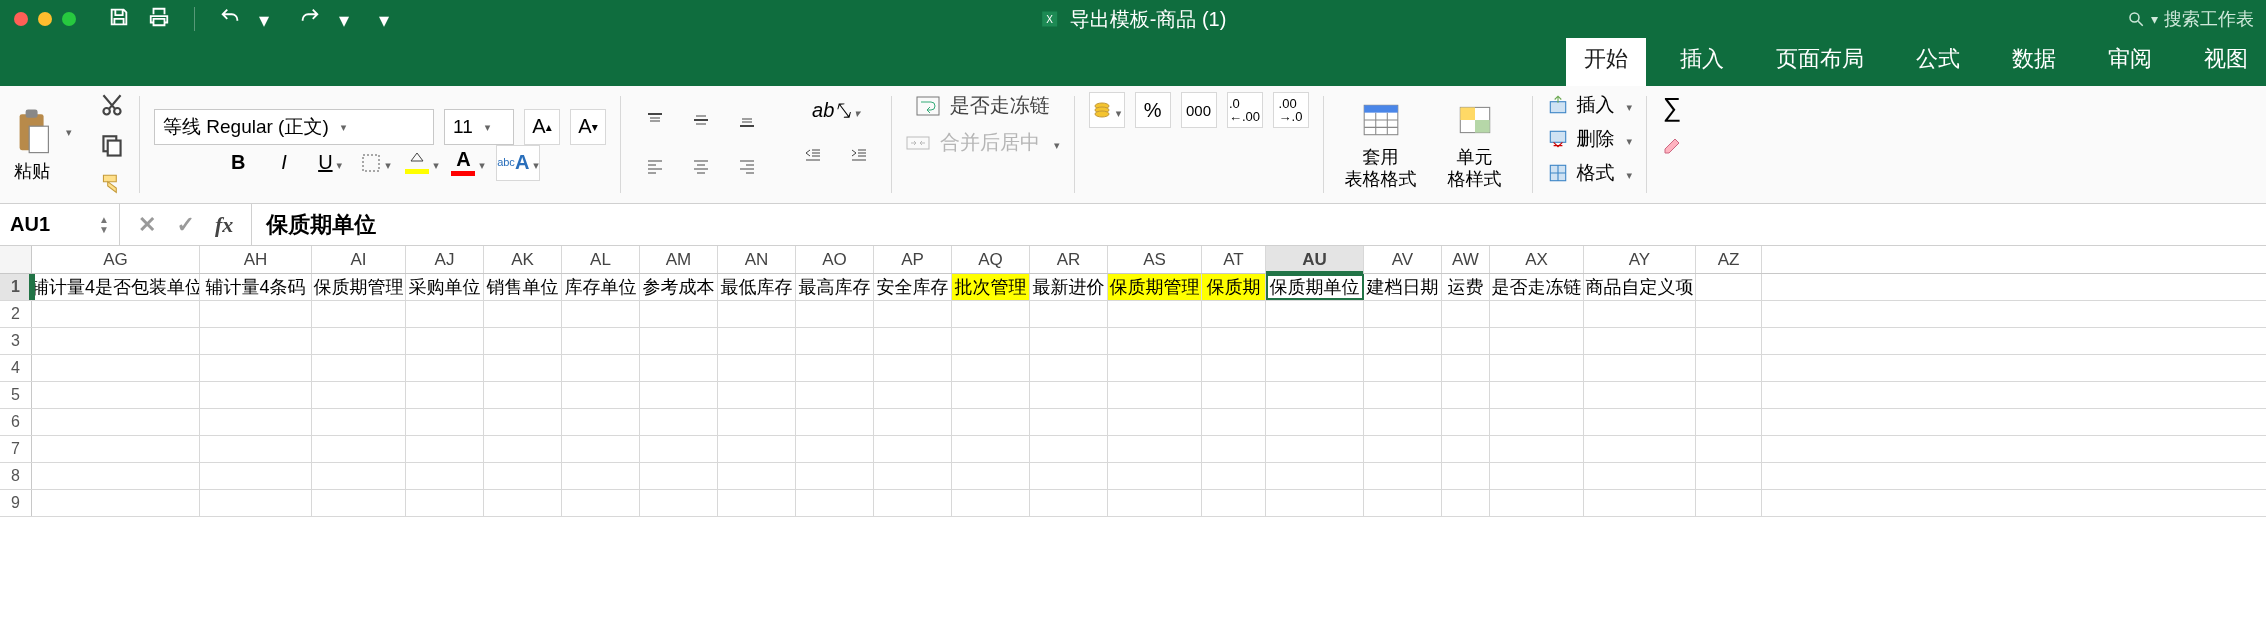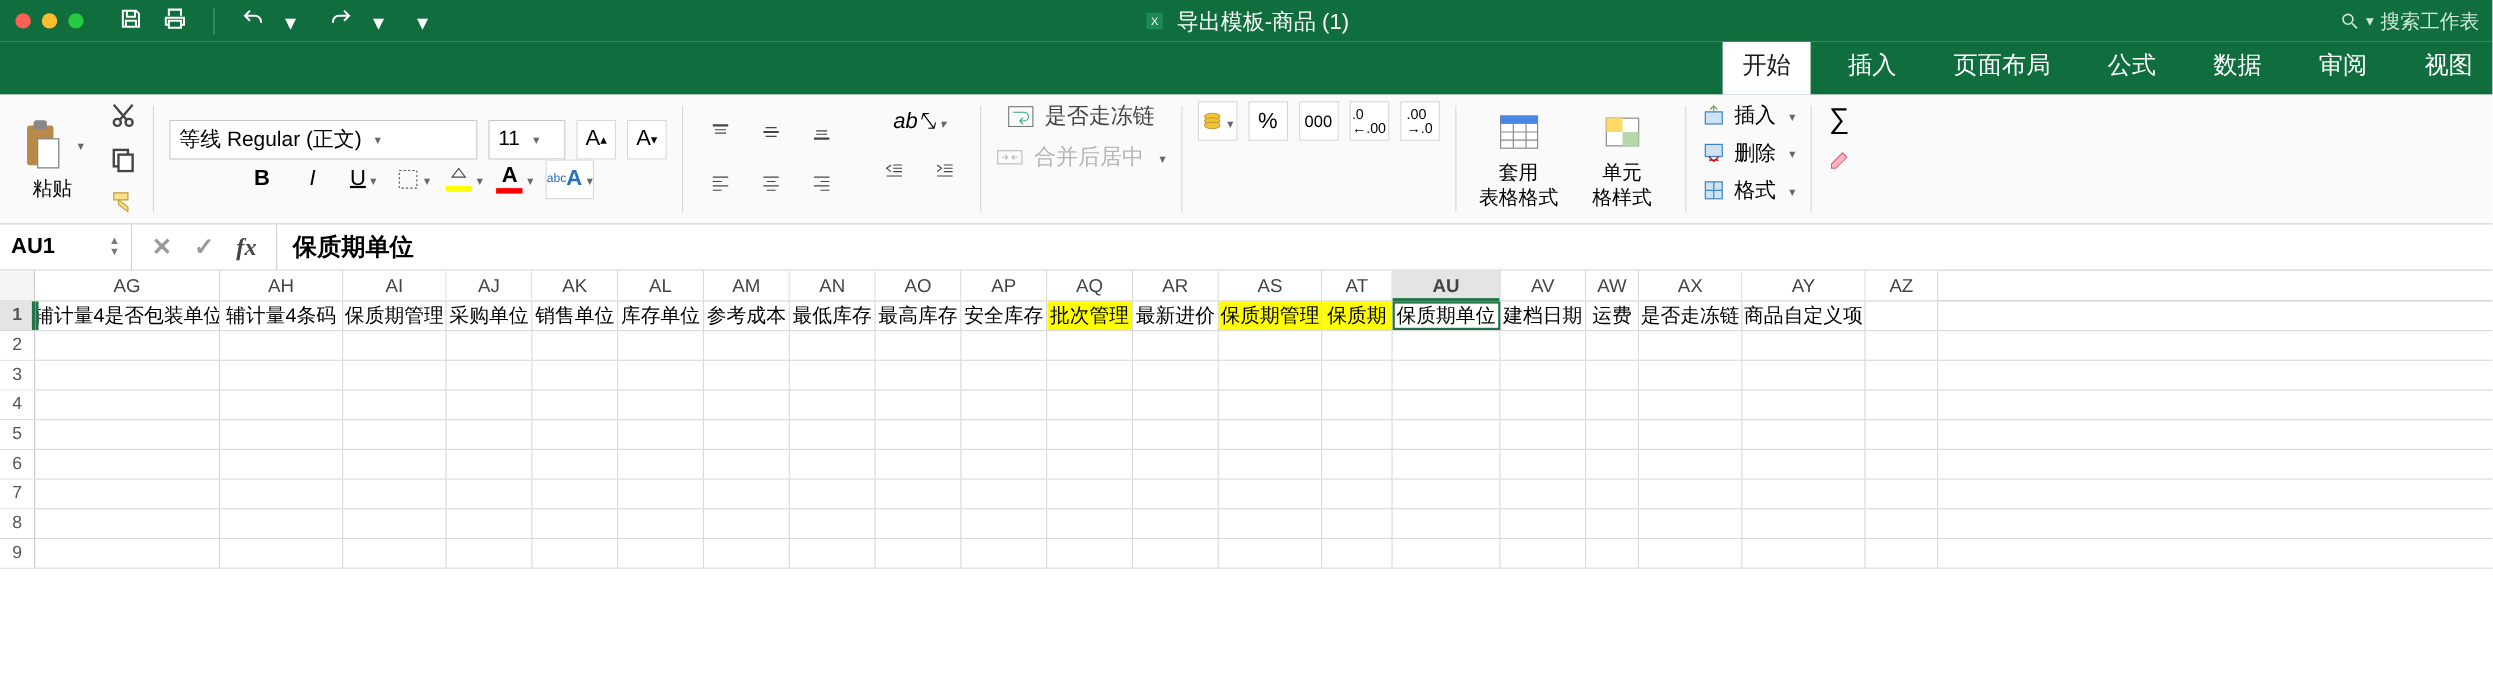--- a/index.html
+++ b/index.html
@@ -22,21 +22,21 @@
   .tabstrip { height: 48px; background: #0f6d3e; display: flex; align-items: flex-end; padding-left: 18px; gap: 16px; justify-content: flex-end; }
   .tab { color: #fff; font-size: 22px; padding: 10px 18px 12px; cursor: pointer; }
   .tab.active { background: #fff; color: #1a1a1a; border-top-left-radius: 4px; border-top-right-radius: 4px; }
 
   
   .ribbon { height: 118px; background: #fafafa; border-bottom: 1px solid #d0d0d0; display: flex; align-items: stretch; }
   .group { display: flex; align-items: center; padding: 6px 14px; }
   .vsep { width: 1px; background: #d8d8d8; margin: 10px 0; }
 
   
-  .clip { flex-direction: column; justify-content: center; align-items: center; gap: 4px; width: 95px; font-size: 18px; }
+  .clip { flex-direction: column; justify-content: center; align-items: flex-start; gap: 4px; width: 95px; font-size: 18px; }
   .clip-row { display: flex; align-items: center; gap: 8px; }
   .clip svg { width: 40px; height: 48px; }
   .clip-side { display: flex; flex-direction: column; gap: 14px; align-items: center; padding-left: 4px; }
   .clip-side svg { width: 26px; height: 26px; }
 
   
   .font-group { flex-direction: column; justify-content: center; }
   .font-row1, .font-row2 { display: flex; align-items: center; gap: 10px; }
   .combo { height: 36px; border: 1px solid #c8c8c8; background: #fff; display: flex; align-items: center; padding: 0 8px; font-size: 19px; }
   .combo .caret { margin-left: 8px; font-size: 12px; color: #555; }

